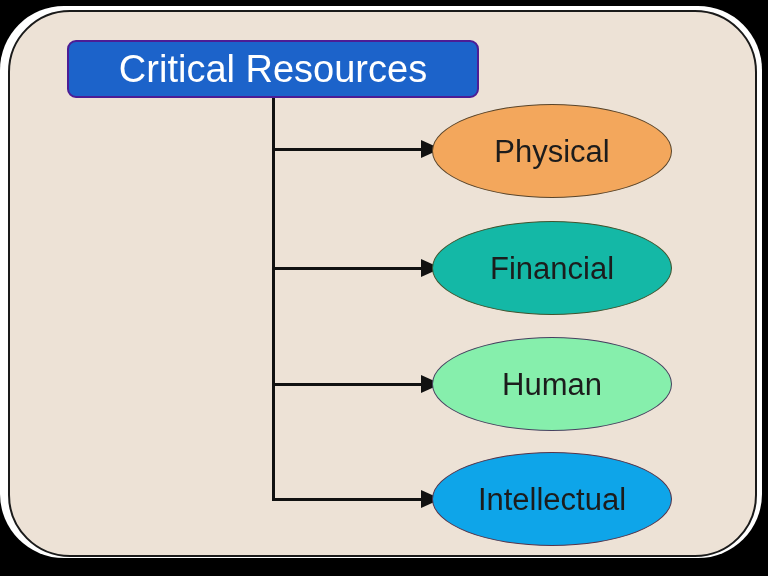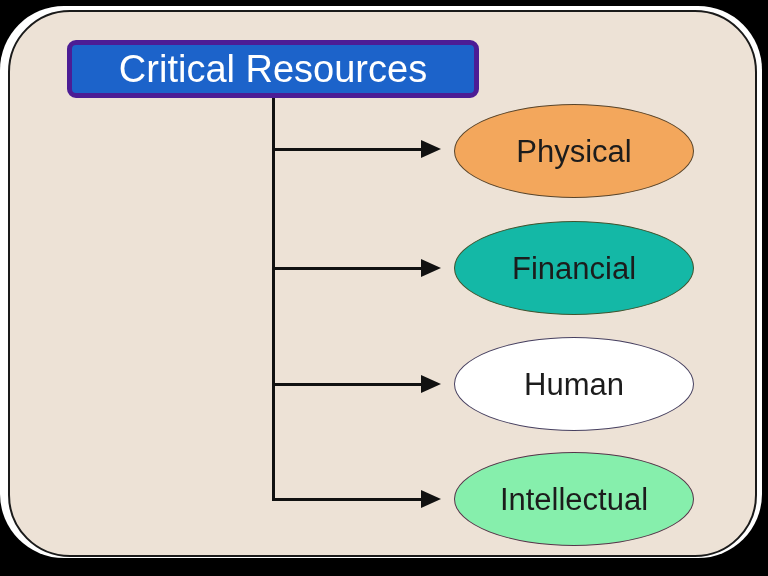--- a/index.html
+++ b/index.html
@@ -35,21 +35,21 @@
     border: 2px solid #1a1a1a;
     border-radius: 62px;
   }
   .title-box {
     position: absolute;
     left: 57px;
     top: 28px;
     width: 412px;
     height: 58px;
     box-sizing: border-box;
-    border: 5px solid #4c1d95;
+    border: 2px solid #4c1d95;
     border-radius: 9px;
     display: flex;
     align-items: center;
     justify-content: center;
   }
   .title-box span {
     color: #ffffff;
     font-size: 38px;
     line-height: 1;
     white-space: nowrap;
@@ -73,21 +73,21 @@
     position: absolute;
     left: 411px;
     width: 0;
     height: 0;
     border-top: 9px solid transparent;
     border-bottom: 9px solid transparent;
     border-left: 20px solid #111111;
   }
   .node {
     position: absolute;
-    left: 444px;
+    left: 422px;
     width: 240px;
     height: 94px;
     box-sizing: border-box;
     border: 1.5px solid #3c332a;
     border-radius: 50%;
     display: flex;
     align-items: center;
     justify-content: center;
   }
   .node span {
@@ -123,24 +123,24 @@
     </div>
 
     <div class="hline r1" style="background-color: rgb(17, 17, 17);"></div>
     <div class="arrowhead r1" style="border-left-color: rgb(17, 17, 17);"></div>
     <div class="node r1" style="background-color: #14b8a6; border-color: rgb(65, 84, 47);">
       <span>Financial</span>
     </div>
 
     <div class="hline r2" style="background-color: rgb(17, 17, 17);"></div>
     <div class="arrowhead r2" style="border-left-color: rgb(17, 17, 17);"></div>
-    <div class="node r2" style="background-color: #ffffff; border-color: rgb(71, 64, 96);">
+    <div class="node r2" style="background-color: #86efac; border-color: rgb(71, 64, 96);">
       <span>Human</span>
     </div>
 
     <div class="hline r3" style="background-color: rgb(17, 17, 17);"></div>
     <div class="arrowhead r3" style="border-left-color: rgb(17, 17, 17);"></div>
-    <div class="node r3" style="background-color: #86efac; border-color: rgb(87, 52, 74);">
+    <div class="node r3" style="background-color: #0ea5e9; border-color: rgb(87, 52, 74);">
       <span>Intellectual</span>
     </div>
 
   </div>
 </div>
 
 </body></html>

